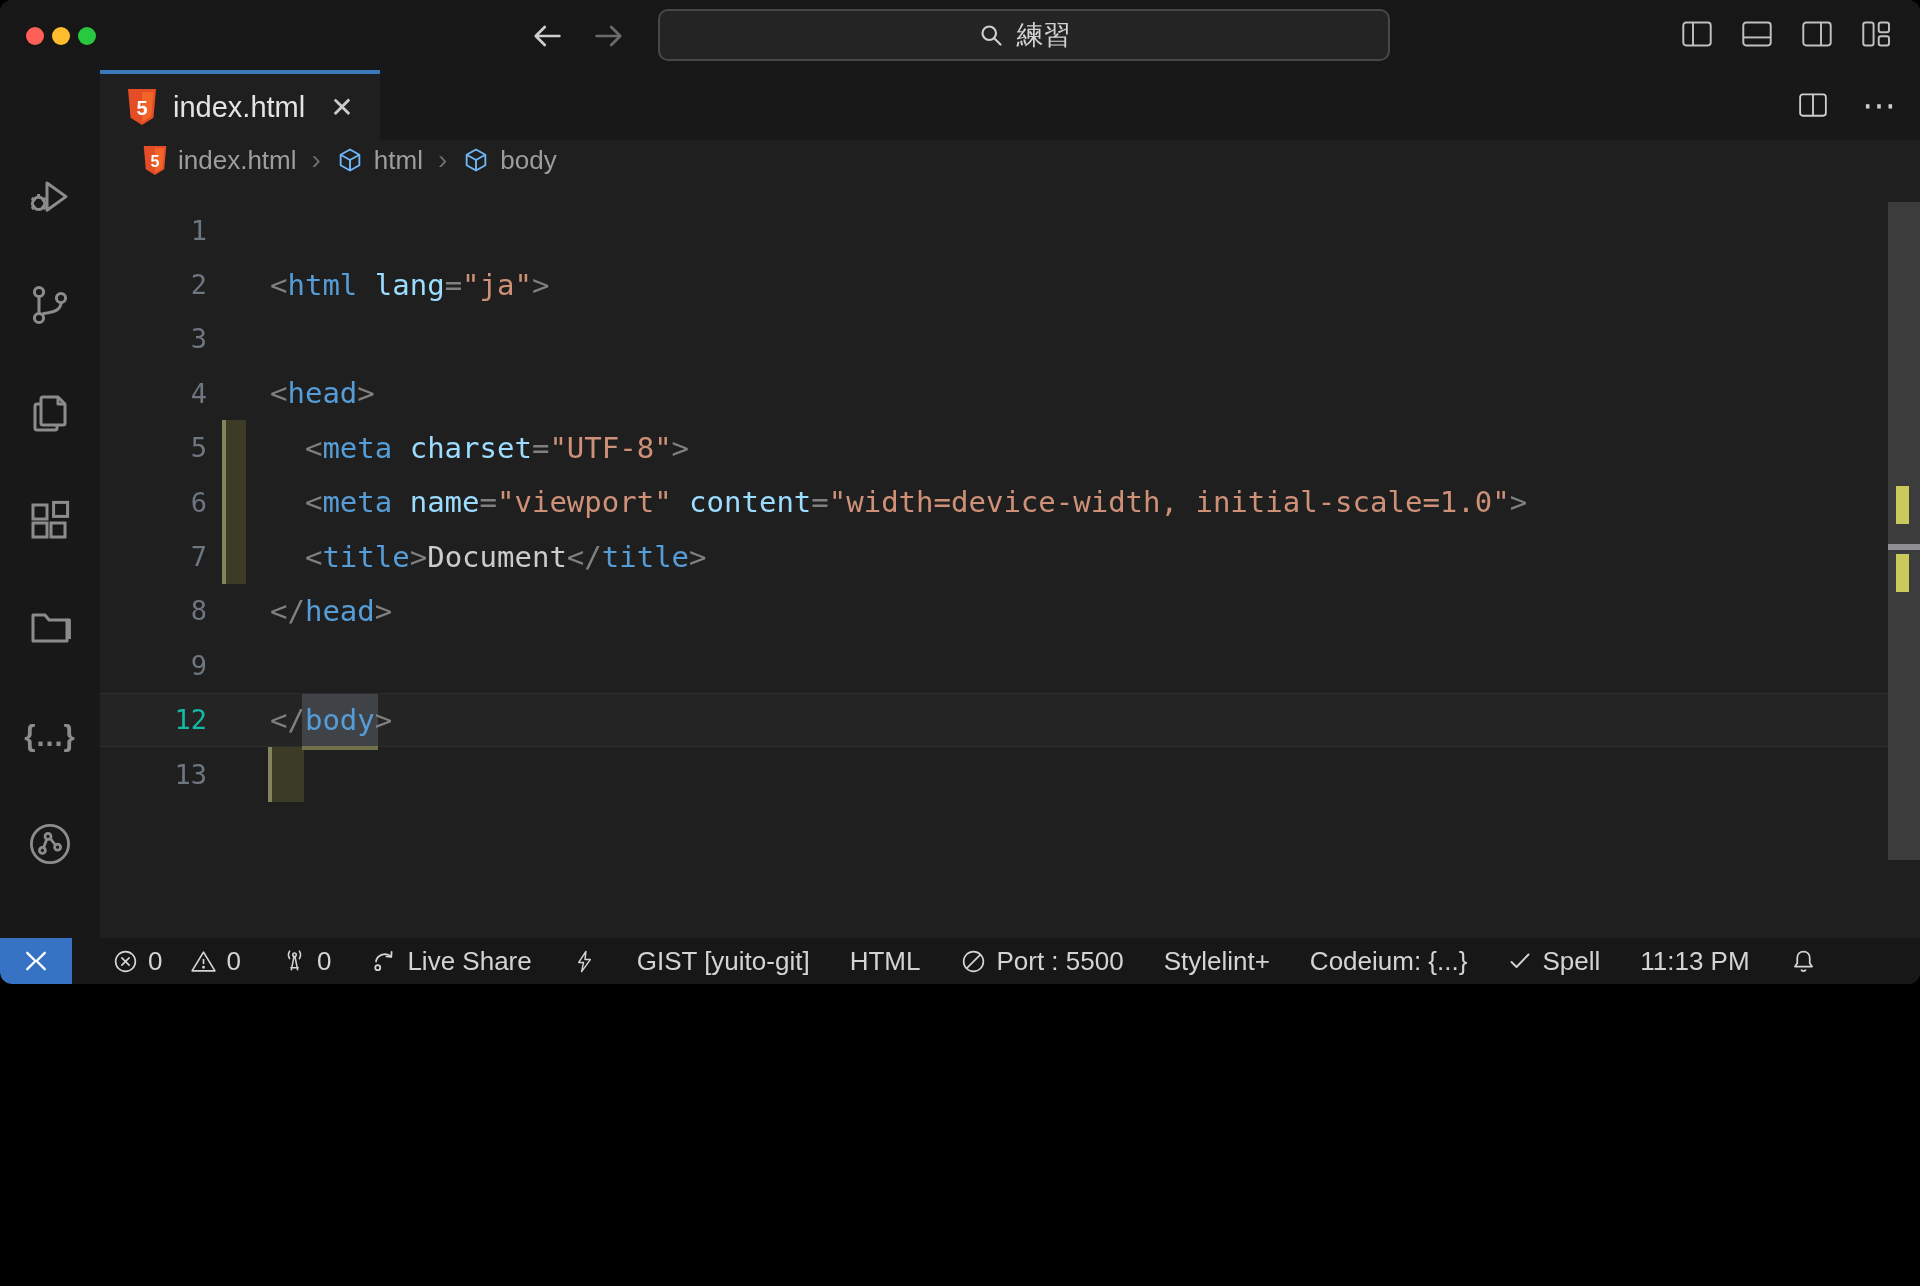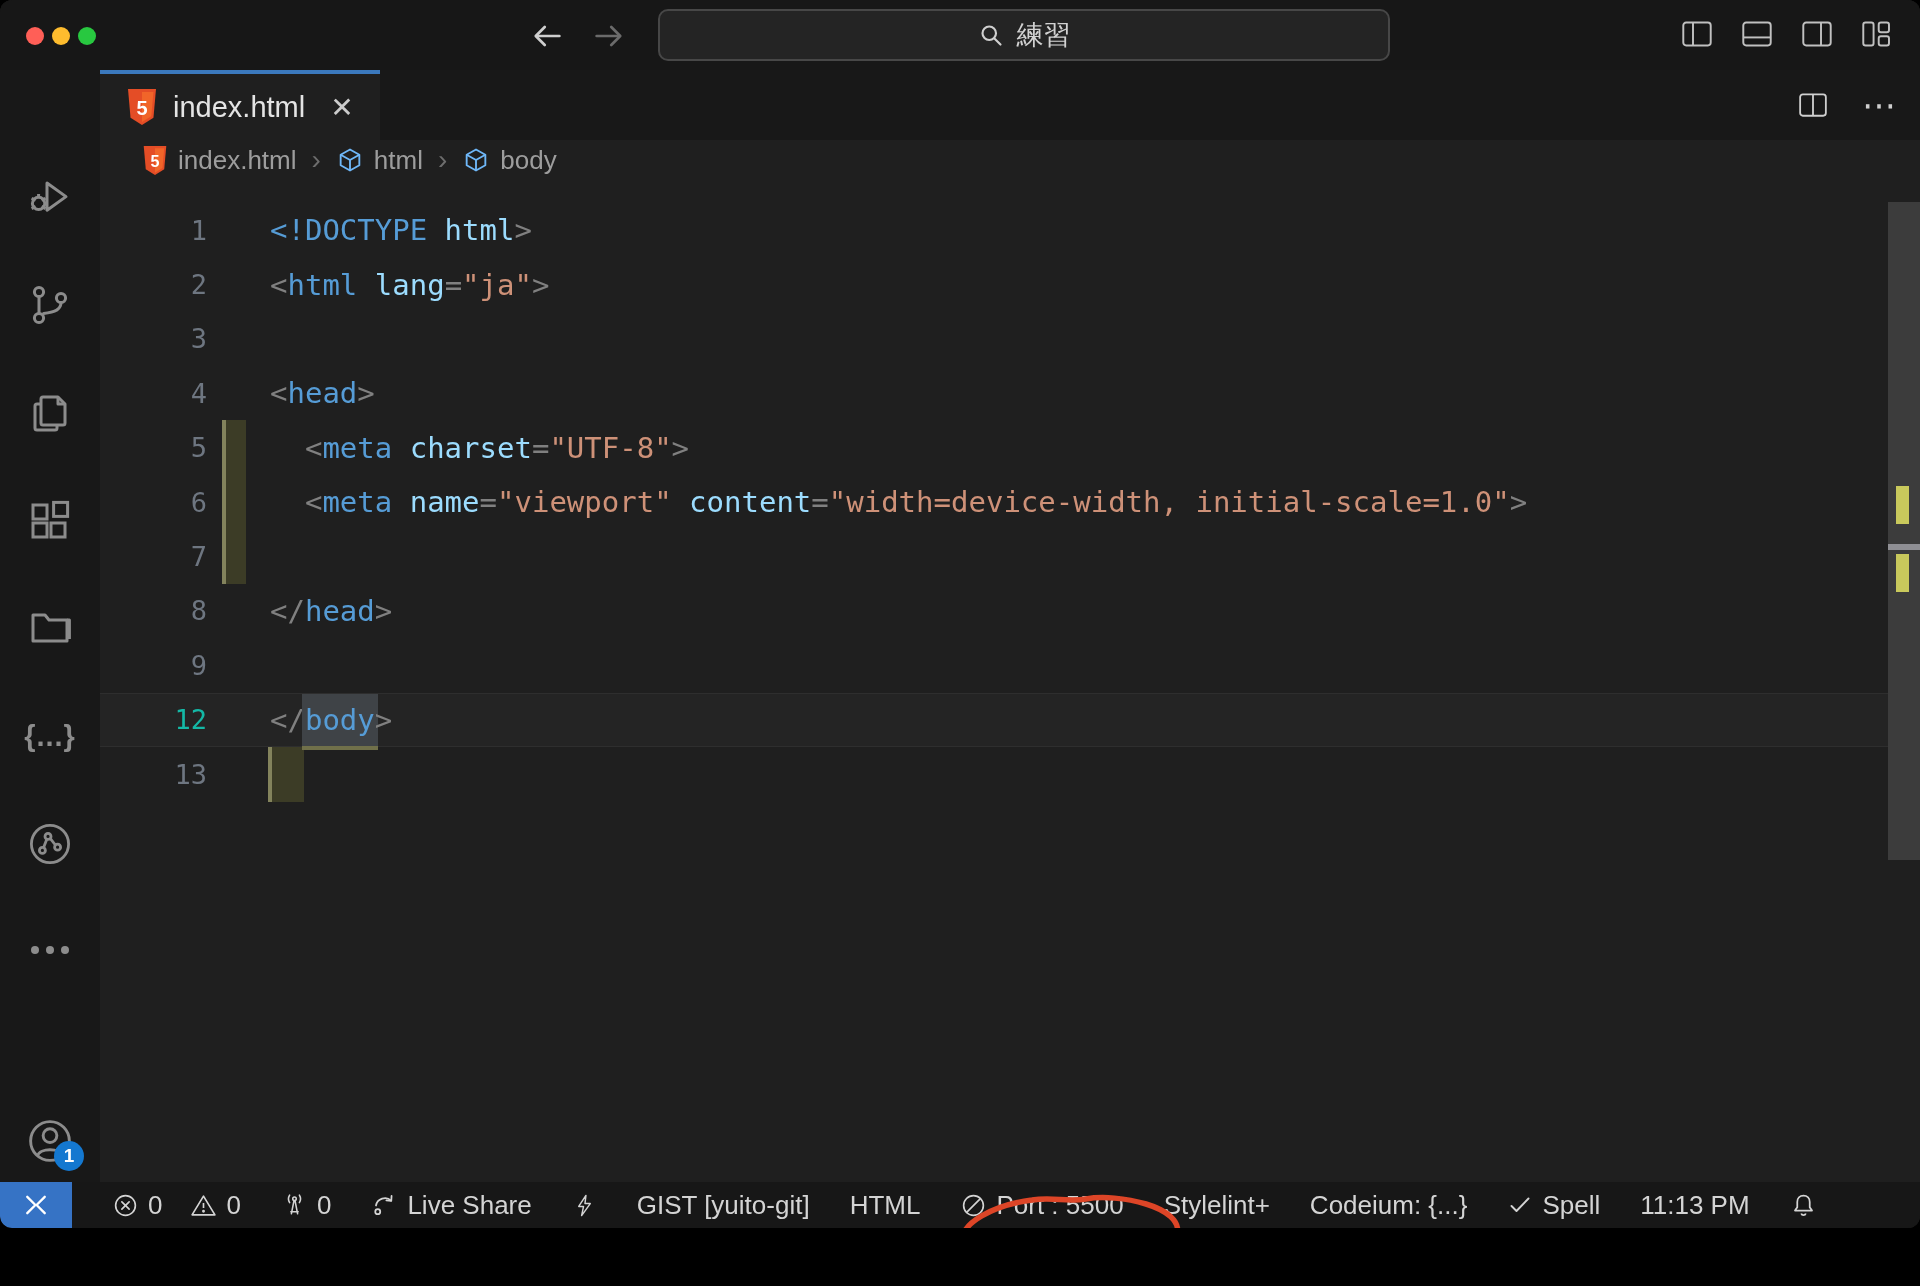--- a/index.html
+++ b/index.html
@@ -1,18 +1,18 @@
 <!DOCTYPE html>
 <html><head>
 <meta charset="utf-8">
 <style>
   * { box-sizing: border-box; }
   html,body { margin:0; padding:0; background:#000; }
   body { width:1920px; height:1286px; overflow:hidden; font-family:"Liberation Sans",sans-serif; }
-  .window { position:relative; width:1920px; height:1228px; background:#1f1f1f; border-radius:12px; overflow:hidden; }
+  .window { position:relative; width:1920px; height:984px; background:#1f1f1f; border-radius:12px; overflow:hidden; }
 
   
   .titlebar { position:absolute; left:0; top:0; right:0; height:70px; background:#171717; }
   .traffic { position:absolute; top:27px; width:18px; height:18px; border-radius:50%; }
   .tl-close { left:26px; background:#ff5f57; }
   .tl-min   { left:52px; background:#febc2e; }
   .tl-zoom  { left:78px; background:#28c840; }
   .nav-btn { position:absolute; top:15px; width:42px; height:42px; display:flex; align-items:center; justify-content:center; }
   .nav-back { left:526px; }
   .nav-fwd  { left:588px; }
@@ -257,27 +257,27 @@
           <path d="M4 7.5L12 12l8-4.5M12 12v9"></path>
         </svg>
       <span>body</span>
     </span>
   </div>
 
   <div class="editor">
     <div class="gutter-bar gutter-bar-1"></div>
     <div class="gutter-bar gutter-bar-2"></div>
     <div class="lines">
-        <div class="line"><span class="num">1</span><span class="code"><span class="tk-tag">&lt;!DOCTYPE</span><span class="tk-pun"> </span><span class="tk-attr">html</span><span class="tk-pun">&gt;</span></span></div>
+        <div class="line"><span class="num">1</span></div>
         <div class="line"><span class="num">2</span><span class="code"><span class="tk-pun">&lt;</span><span class="tk-tag">html</span><span class="tk-pun"> </span><span class="tk-attr">lang</span><span class="tk-pun">=</span><span class="tk-str">"ja"</span><span class="tk-pun">&gt;</span></span></div>
         <div class="line"><span class="num">3</span><span class="code"></span></div>
         <div class="line"><span class="num">4</span><span class="code"><span class="tk-pun">&lt;</span><span class="tk-tag">head</span><span class="tk-pun">&gt;</span></span></div>
         <div class="line"><span class="num">5</span><span class="code"><span class="tk-pun">  &lt;</span><span class="tk-tag">meta</span><span class="tk-pun"> </span><span class="tk-attr">charset</span><span class="tk-pun">=</span><span class="tk-str">"UTF-8"</span><span class="tk-pun">&gt;</span></span></div>
         <div class="line"><span class="num">6</span><span class="code"><span class="tk-pun">  &lt;</span><span class="tk-tag">meta</span><span class="tk-pun"> </span><span class="tk-attr">name</span><span class="tk-pun">=</span><span class="tk-str">"viewport"</span><span class="tk-pun"> </span><span class="tk-attr">content</span><span class="tk-pun">=</span><span class="tk-str">"width=device-width, initial-scale=1.0"</span><span class="tk-pun">&gt;</span></span></div>
-        <div class="line"><span class="num">7</span></div>
+        <div class="line"><span class="num">7</span><span class="code"><span class="tk-pun">  &lt;</span><span class="tk-tag">title</span><span class="tk-pun">&gt;</span><span class="tk-txt">Document</span><span class="tk-pun">&lt;/</span><span class="tk-tag">title</span><span class="tk-pun">&gt;</span></span></div>
         <div class="line"><span class="num">8</span><span class="code"><span class="tk-pun">&lt;/</span><span class="tk-tag">head</span><span class="tk-pun">&gt;</span></span></div>
         <div class="line"><span class="num">9</span><span class="code"></span></div>
         <div class="line current"><span class="num">12</span><span class="code"><span class="tk-pun">&lt;/</span><span class="tk-tag hl">body</span><span class="tk-pun">&gt;</span></span></div>
         <div class="line"><span class="num">13</span><span class="code"></span></div>
       </div>
     <div class="ruler">
       <div class="slider"></div>
       <div class="mark mark1"></div>
       <div class="cursorline"></div>
       <div class="mark mark2"></div>

